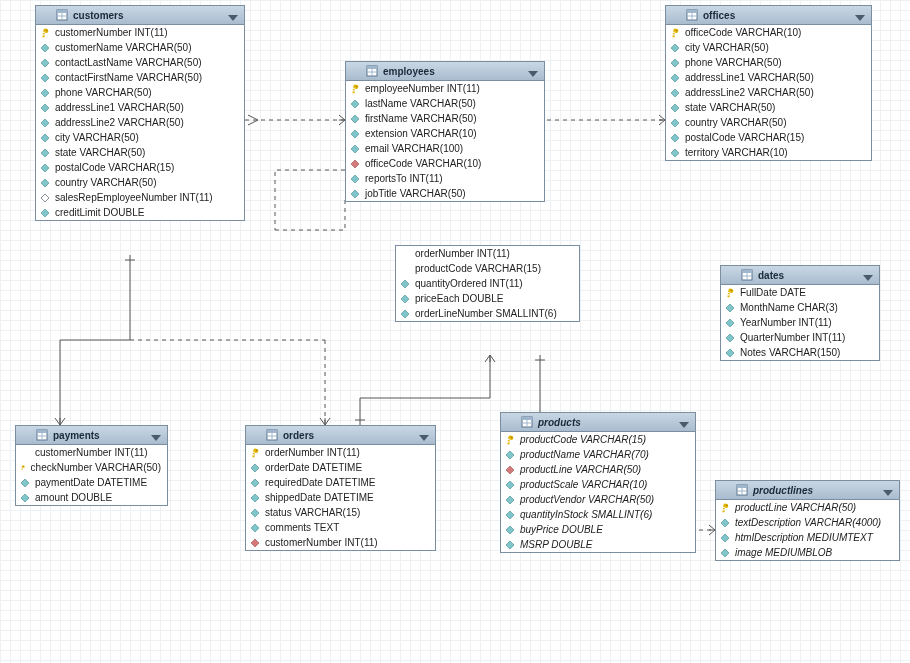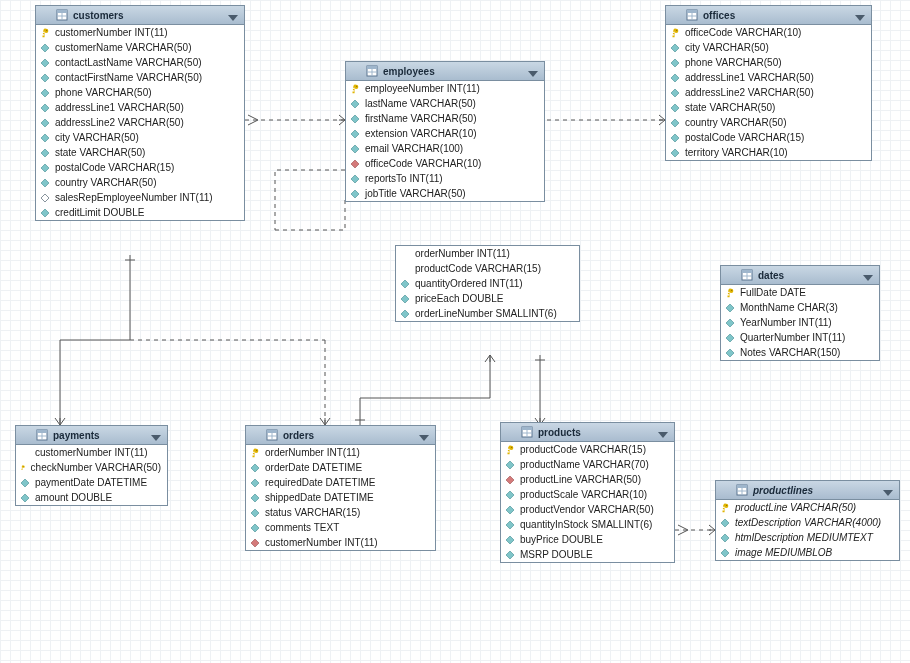--- a/index.html
+++ b/index.html
@@ -602,21 +602,21 @@
       </div>
       <div class="col">
         <span class="ico diamond">
           <svg viewBox="0 0 10 10">
             <polygon class="fill-red" points="5,1 9,5 5,9 1,5"></polygon>
           </svg>
         </span>
         <span>customerNumber INT(11)</span>
       </div>
     </div>
-    <div class="table" style="left: 500px; top: 422px; width: 175px;">
+    <div class="table" style="left: 500px; top: 412px; width: 196px; font-style: italic;">
       <div class="table-header">
         <span class="tbl-icon">
           <svg viewBox="0 0 12 12">
             <rect x="1" y="1" width="10" height="10" fill="#fff" stroke="#5a7590" stroke-width="1"></rect>
             <rect x="1" y="1" width="10" height="3" fill="#9fb6cc"></rect>
             <line x1="1" y1="7" x2="11" y2="7" stroke="#9fb6cc" stroke-width="1"></line>
             <line x1="6" y1="1" x2="6" y2="11" stroke="#9fb6cc" stroke-width="1"></line>
           </svg>
         </span>
         <span class="title">products</span>

